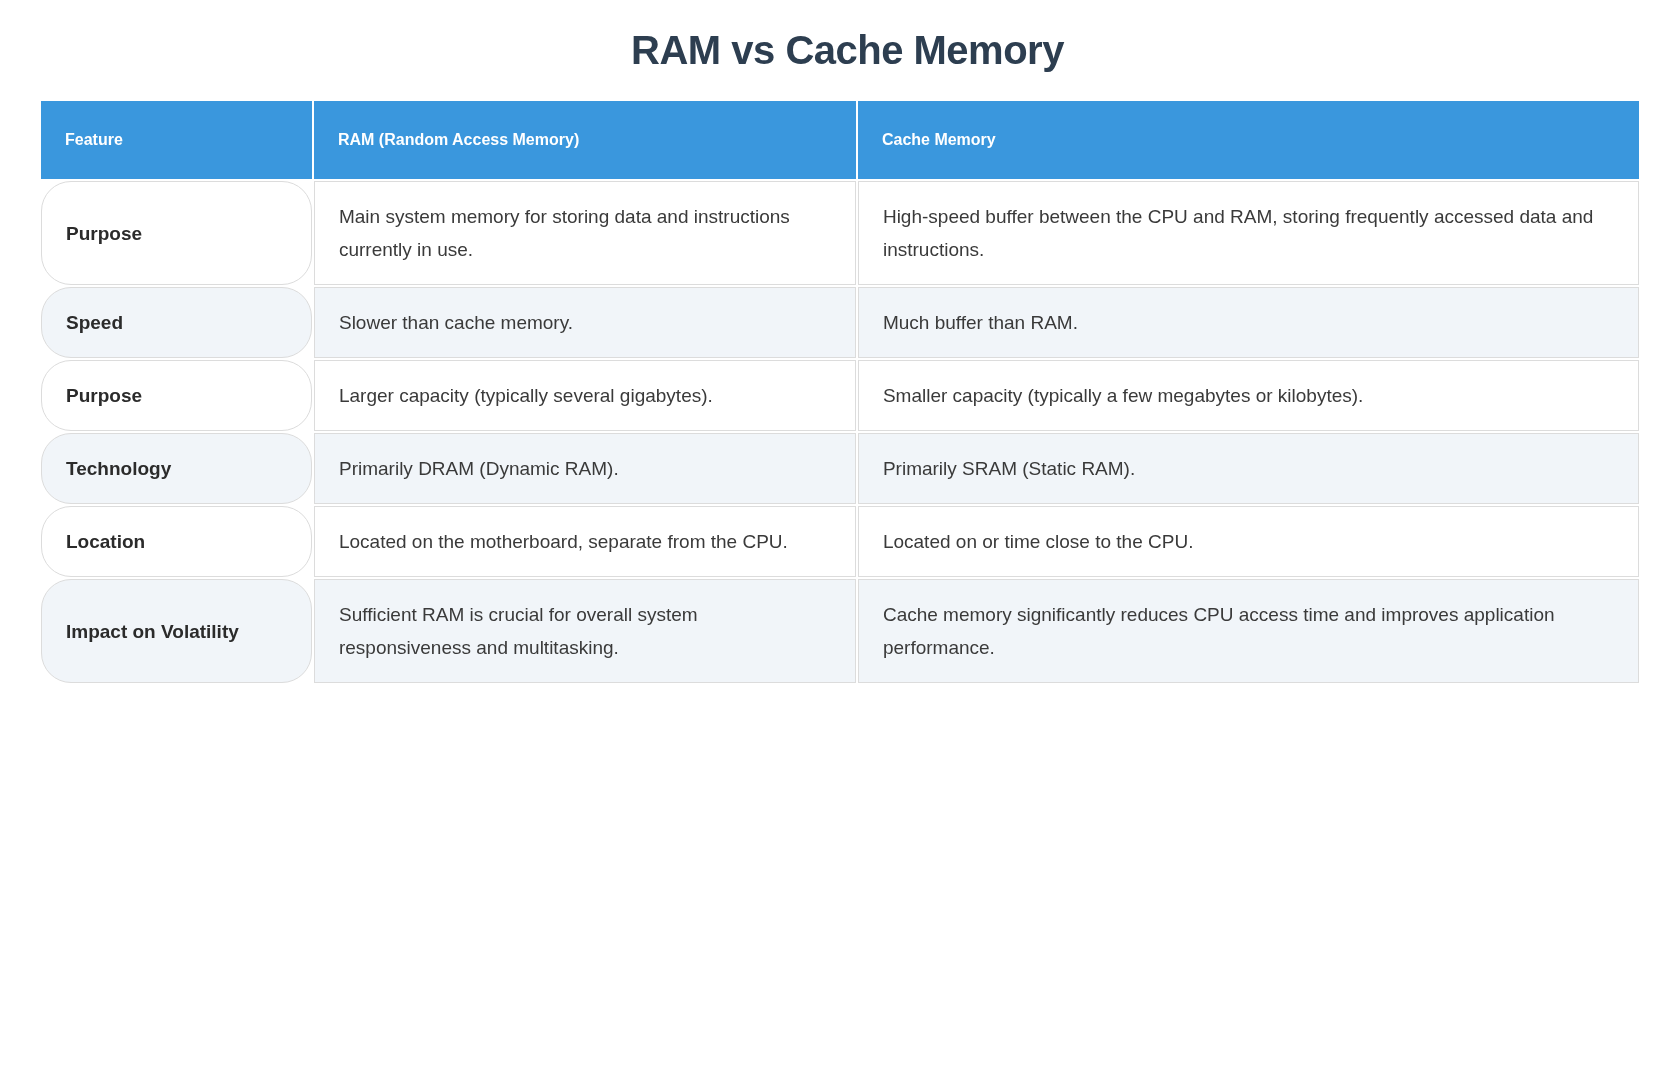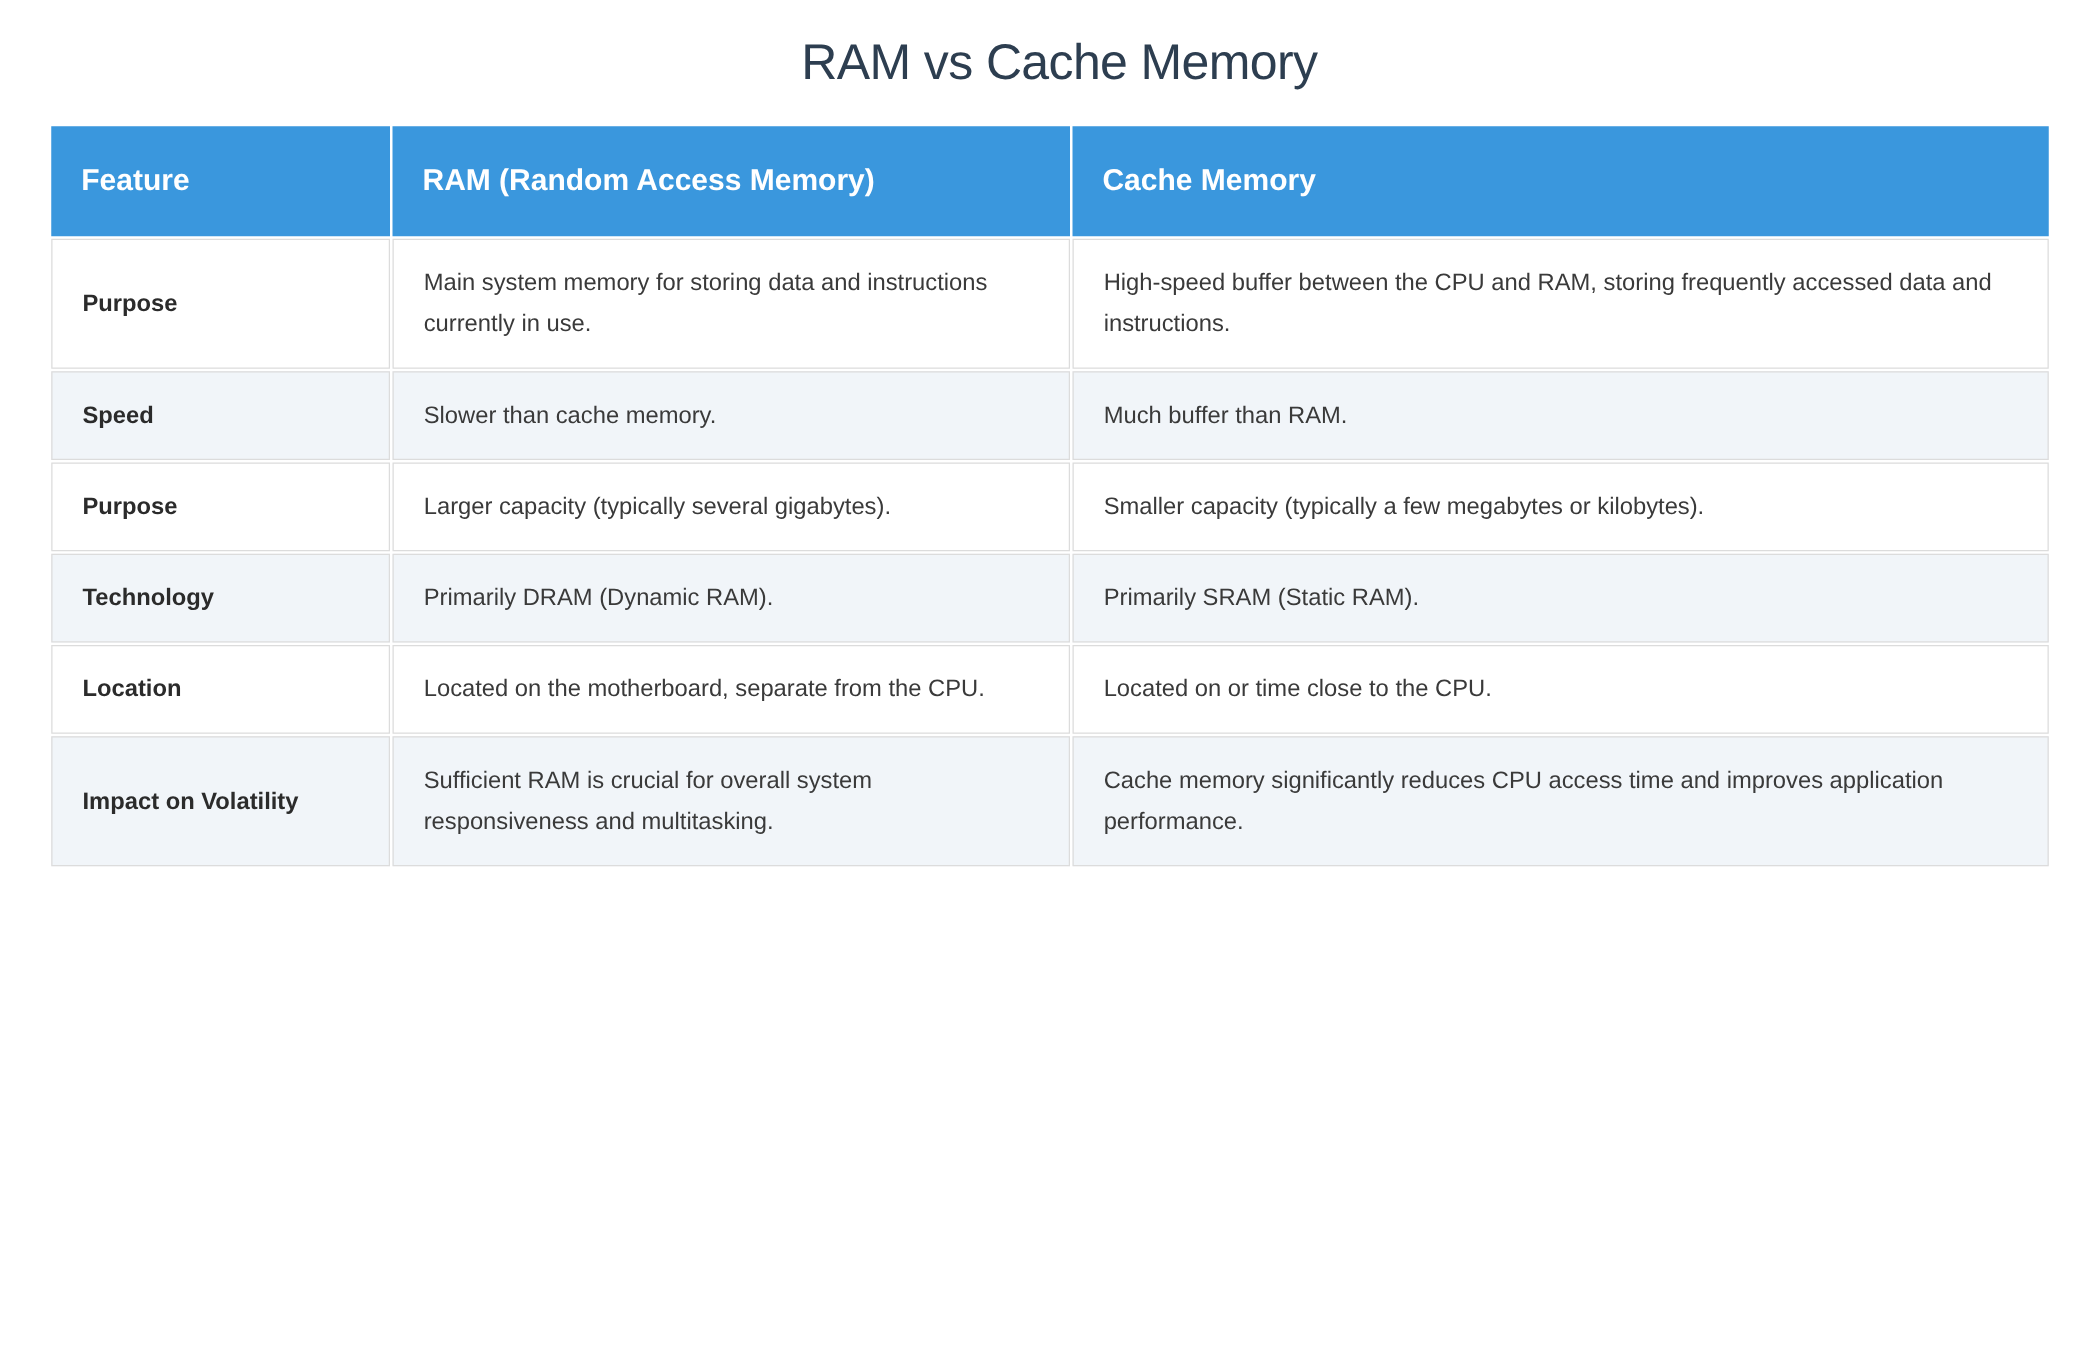--- a/index.html
+++ b/index.html
@@ -19,60 +19,61 @@
   }
   body {
     width: 1680px;
     min-height: 1086px;
     font-family: "Liberation Sans", sans-serif;
   }
   .page-title {
     text-align: center;
     font-size: 40px;
     line-height: 44px;
-    font-weight: 400;
+    font-weight: 700;
     color: var(--title-color);
     letter-spacing: -0.5px;
     margin: 28px 0 27px 15px;
   }
   table.compare {
     width: 1602px;
     margin: 0 auto;
     border-collapse: separate;
     border-spacing: 2px;
     table-layout: fixed;
   }
   col.c-feature { width: 17%; }
   col.c-ram     { width: 34%; }
   col.c-cache   { width: 49%; }
 
   thead th {
     background: var(--header-bg);
     color: #ffffff;
-    font-size: 24px;
+    font-size: 16px;
     font-weight: 700;
     text-align: left;
     vertical-align: middle;
     padding: 30px 24px;
   }
   tbody th, tbody td {
     background: #ffffff;
     border: 1px solid var(--border-color);
     padding: 18px 24px;
     font-size: 19px;
     line-height: 33px;
     text-align: left;
     vertical-align: middle;
     color: var(--text-color);
     font-weight: 400;
     overflow-wrap: break-word;
   }
   tbody th {
     font-weight: 700;
     color: var(--label-color);
+    border-radius: 30px;
   }
   tbody tr:nth-child(even) th,
   tbody tr:nth-child(even) td {
     background: var(--alt-row-bg);
   }
 </style>
 </head>
 <body>
 
 <main>

